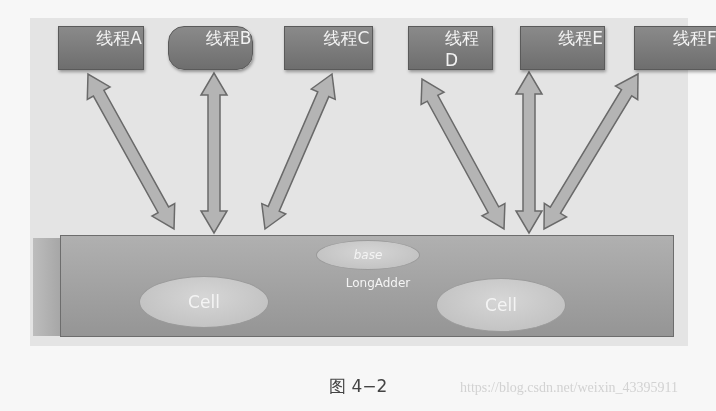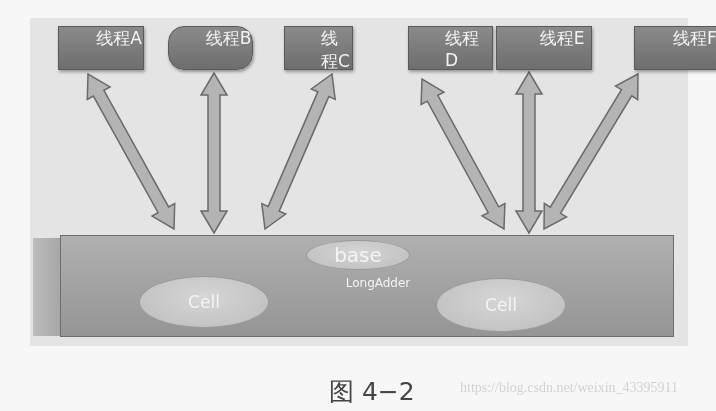--- a/index.html
+++ b/index.html
@@ -32,30 +32,30 @@
     border: 1px solid #6d6d6d; box-sizing: border-box;
   }
   .ellipse {
     position: absolute; border-radius: 50%;
     background: radial-gradient(ellipse at 50% 40%, #d6d6d6, #bcbcbc);
     border: 1px solid #9a9a9a;
     color: #f4f4f4;
     display: flex; align-items: center; justify-content: center;
     box-sizing: border-box;
   }
-  .base { left: 306px; top: 240px; width: 104px; height: 30px; font-size: 20px; }
+  .base { left: 316px; top: 240px; width: 104px; height: 30px; font-size: 12px; font-style: italic; }
   .cell1 { left: 139px; top: 276px; width: 130px; height: 52px; font-size: 17px; }
   .cell2 { left: 436px; top: 278px; width: 130px; height: 54px; font-size: 17px; }
   .longadder-label {
     position: absolute; left: 318px; top: 276px; width: 120px;
     text-align: center; color: #f4f4f4; font-size: 12px;
   }
   svg.arrows { position: absolute; left: 0; top: 0; }
   .caption {
-    position: absolute; left: 329px; top: 375px; font-size: 25px; color: #444;
+    position: absolute; left: 329px; top: 375px; font-size: 17px; color: #444;
   }
   .watermark {
     position: absolute; left: 460px; top: 380px; font-size: 14px; color: #d2d2d2;
     font-family: Liberation Serif, serif;
   }
 </style>
 </head>
 <body>
 
 <div class="panel"></div>
@@ -83,27 +83,27 @@
     <polygon points="638.0,74.0 615.5,86.1 621.5,89.7 550.3,207.1 544.3,203.4 544.0,229.0 566.5,216.9 560.5,213.3 631.7,95.9 637.7,99.6" fill="#b4b4b4" stroke="#6a6a6a" stroke-width="1.5"></polygon>
   </svg>
 
 <div id="threads">
     <div class="thread" style="left: 58px; width: 86px;">
       <span>线程A</span>
     </div>
     <div class="thread" style="left: 168px; width: 85px; border-radius: 16px;">
       <span>线程B</span>
     </div>
-    <div class="thread" style="left: 284px; width: 69px;">
+    <div class="thread" style="left: 284px; width: 89px;">
       <span>线程C</span>
     </div>
     <div class="thread" style="left: 408px; width: 85px;">
       <span>线程D</span>
     </div>
-    <div class="thread" style="left: 496px; width: 96px;">
+    <div class="thread" style="left: 520px; width: 85px;">
       <span>线程E</span>
     </div>
     <div class="thread" style="left: 598px; width: 86px; margin-left: 36px;">
       <span>线程F</span>
     </div>
   </div>
 
 <div class="caption">图 4−2</div>
 <div class="watermark">https://blog.csdn.net/weixin_43395911</div>
 

